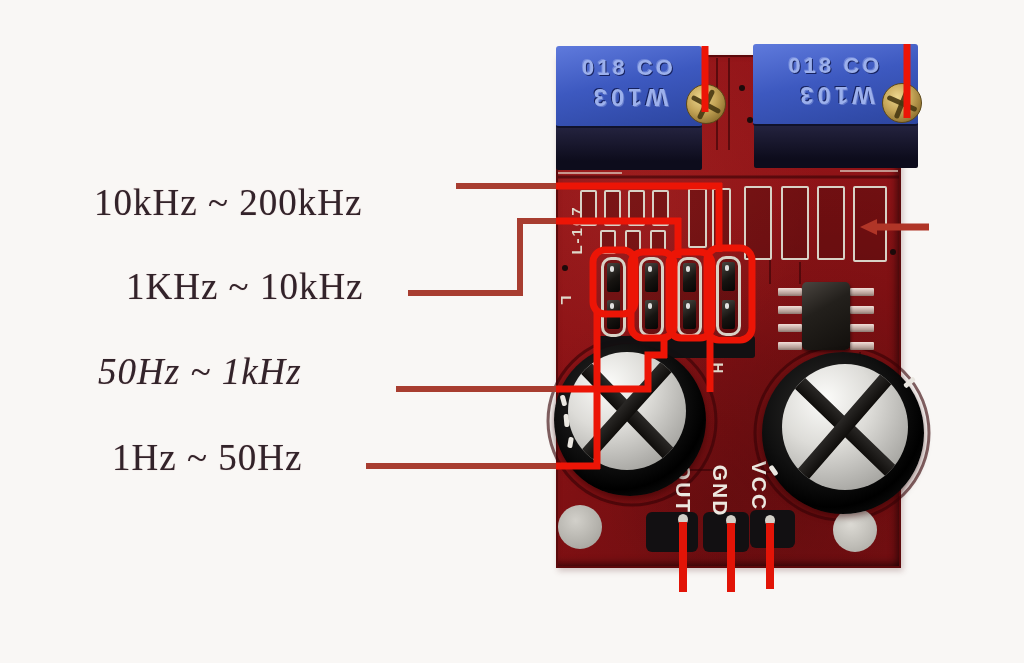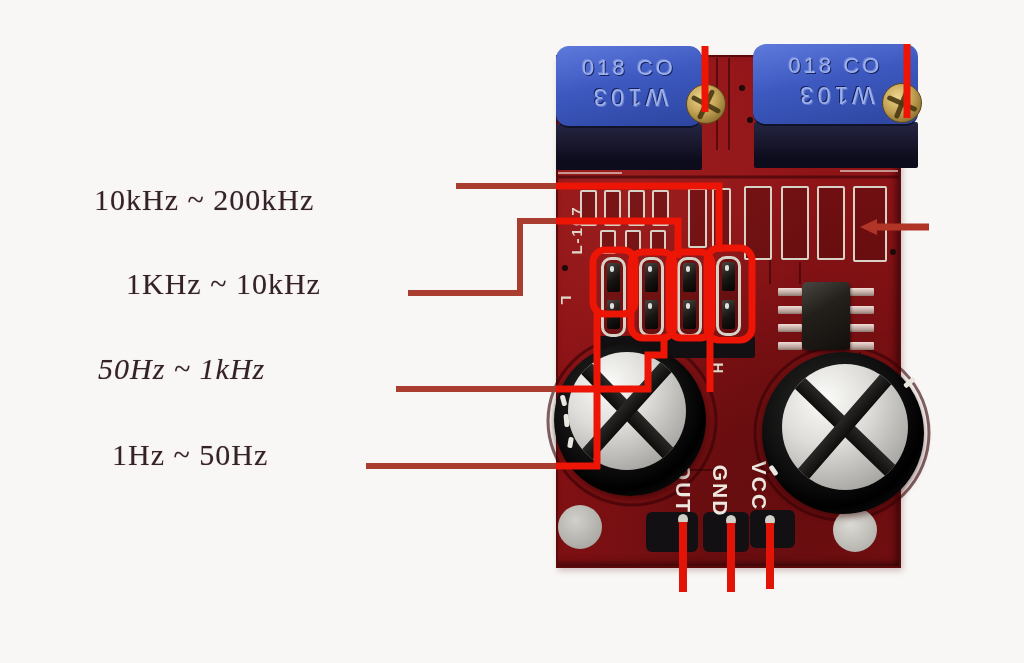--- a/index.html
+++ b/index.html
@@ -3,21 +3,21 @@
 <meta charset="utf-8">
 <style>
   html,body{margin:0;padding:0;background:#e9e7e5;}
   #canvas{
     position:relative;width:1024px;height:663px;overflow:hidden;
     background:#f9f7f5;
     font-family:"Liberation Serif", serif;
   }
   
   .freq-label{
-    position:absolute;font-size:30px;line-height:1.05;color:#32232a;
+    position:absolute;font-size:37px;line-height:1.05;color:#32232a;
     letter-spacing:1px;white-space:nowrap;
     text-shadow:0 0 1px rgba(120,40,40,.35);
   }
   
   .board{
     position:absolute;left:556px;top:55px;width:345px;height:513px;
     background:
       radial-gradient(circle at 22% 28%, rgba(255,120,90,.10), transparent 42%),
       radial-gradient(circle at 80% 70%, rgba(0,0,0,.20), transparent 55%),
       radial-gradient(circle at 45% 88%, rgba(0,0,0,.15), transparent 45%),
@@ -66,25 +66,25 @@
     background:radial-gradient(circle at 34% 28%, #fcfcfa 0%, #dddcd8 38%, #b5b4b0 68%, #8b8a86 100%);
   }
   .xbar{
     position:absolute;left:-22%;top:50%;width:144%;height:15px;margin-top:-8px;
     background:linear-gradient(#2a2826,#0f0d0b);border-radius:6px;
   }
   .capmark{position:absolute;background:#eae7e1;border-radius:2px;}
   
   .pot-base{position:absolute;background:linear-gradient(#262542,#0d0c1c 80%);border-radius:2px;}
   .pot-body{
-    position:absolute;border-radius:13px;
+    position:absolute;border-radius:3px;
     background:linear-gradient(168deg,#5f7adc 0%, #3d59c0 45%, #2c459f 100%);
     border-bottom:2px solid #10122a;box-sizing:border-box;
     text-align:center;color:#9cb0ec;
-    font-family:"Liberation Sans", sans-serif;font-weight:normal;
+    font-family:"Liberation Sans", sans-serif;font-weight:bold;
   }
   .pot-line1{display:block;margin-top:9px;font-size:22px;letter-spacing:3px;
     text-shadow:1px 1px 0 rgba(12,20,70,.8), -1px -1px 0 rgba(205,220,255,.30);}
   .pot-line2{display:block;margin-top:2px;font-size:24px;letter-spacing:4px;transform:rotate(180deg);
     text-shadow:1px 1px 0 rgba(12,20,70,.8), -1px -1px 0 rgba(205,220,255,.30);}
   .screw{
     position:absolute;width:40px;height:40px;border-radius:50%;
     background:radial-gradient(circle at 38% 34%, #ecd68e 0%, #c6a658 42%, #8f7230 78%, #6b5220 100%);
     border:1px solid #5c4718;box-sizing:border-box;
   }

